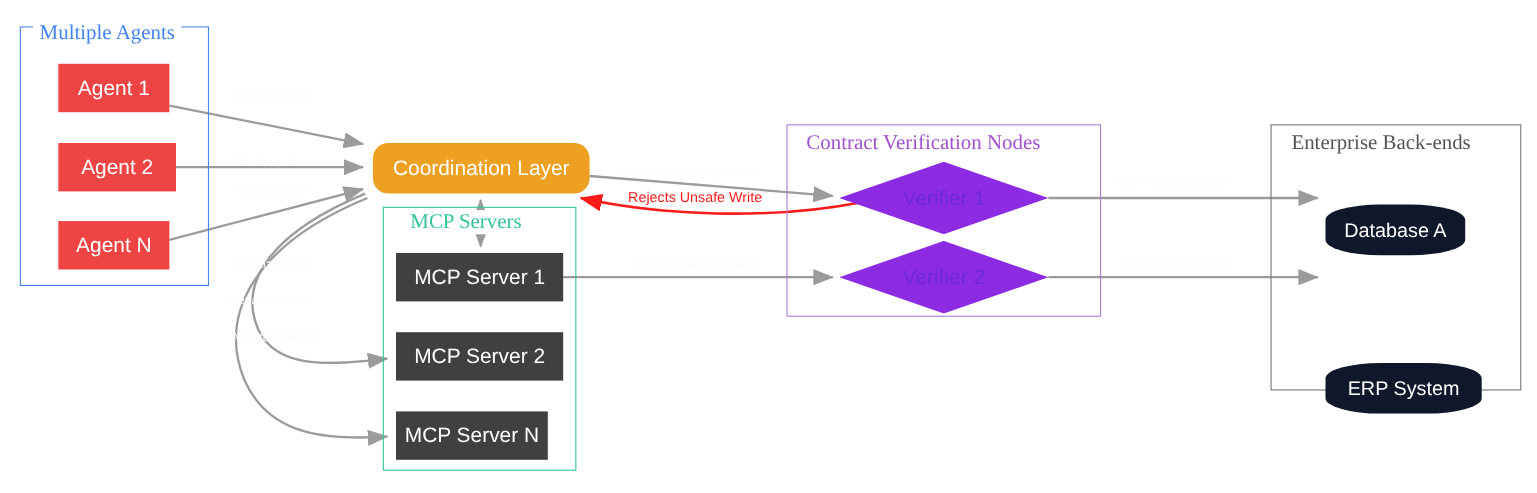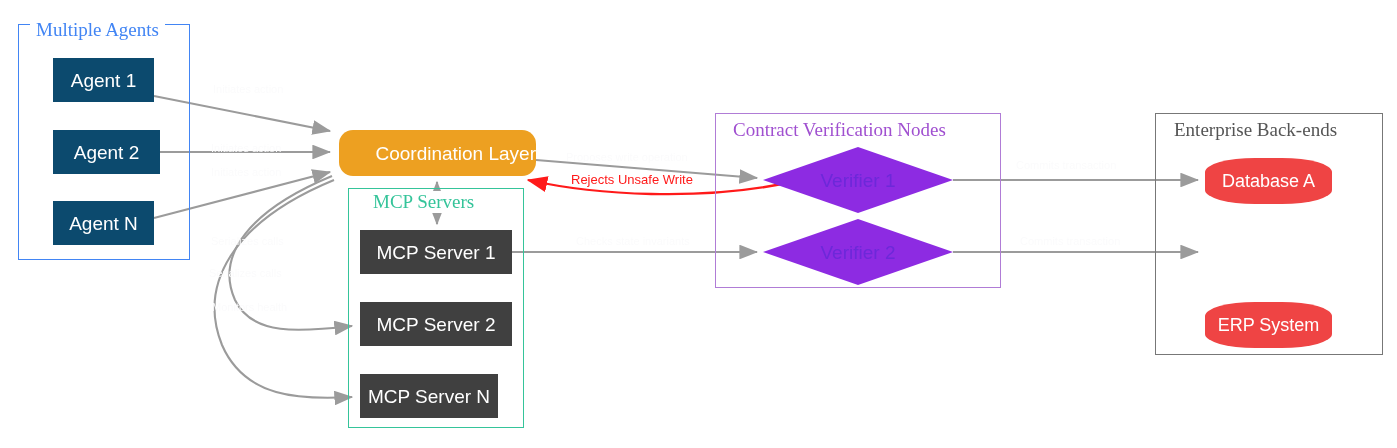--- a/index.html
+++ b/index.html
@@ -1,24 +1,24 @@
 <!DOCTYPE html>
 <html><head>
 <meta charset="utf-8">
 <style>
   html,body{margin:0;padding:0;background:#ffffff;}
   body{width:1397px;height:448px;font-family:"Liberation Sans",sans-serif;overflow:hidden;}
   #stage{position:relative;width:1397px;height:448px;background:#fff;}
   svg.layer{position:absolute;left:0;top:0;width:1397px;height:448px;overflow:visible;}
   .node{position:absolute;display:flex;align-items:center;justify-content:center;
         color:#fff;box-sizing:border-box;z-index:3;text-align:center;line-height:1;}
-  .agent{background:#0c4a6e;font-size:19px;}
+  .agent{background:#ef4444;font-size:19px;}
   .coord{background:#eda021;border-radius:14px;font-size:19px;}
   .mcp{background:#404040;font-size:19px;}
-  .backend{background:#ef4444;border-radius:50px/14px;font-size:18px;}
+  .backend{background:#0f172a;border-radius:50px/14px;font-size:18px;margin-top:28px;}
   .verifier-wrap{position:absolute;z-index:3;display:flex;align-items:center;justify-content:center;}
   .verifier{position:absolute;left:0;top:0;width:100%;height:100%;background:#8d2be2;
             clip-path:polygon(50% 0%,100% 50%,50% 100%,0% 50%);}
   .verifier-label{position:relative;color:#6d28d9;font-size:19px;z-index:2;line-height:1;}
   .cluster{position:absolute;box-sizing:border-box;background:transparent;z-index:1;}
   .cluster-title{position:absolute;font-family:Liberation Serif, serif;font-size:19px;
                  background:#fff;padding:0 6px;white-space:nowrap;z-index:2;}
   .edge-label{position:absolute;font-size:11px;white-space:nowrap;z-index:4;line-height:1;}
   .faint{color:#fbfbfc;}
   .redlabel{color:#ff1a1a;font-size:13px;}
@@ -78,21 +78,21 @@
   <div class="node agent" style="left:53px;top:58px;width:101px;height:44px;">
     <span>Agent 1</span>
   </div>
   <div class="node agent" style="left:53px;top:130px;width:107px;height:44px;">
     <span>Agent 2</span>
   </div>
   <div class="node agent" style="left:53px;top:201px;width:101px;height:44px;">
     <span>Agent N</span>
   </div>
 
-  <div class="node coord" style="left:339px;top:130px;width:197px;height:46px;justify-content:flex-end;">
+  <div class="node coord" style="left:339px;top:130px;width:197px;height:46px;">
     <span>Coordination Layer</span>
   </div>
 
   <div class="node mcp" style="left:360px;top:230px;width:152px;height:44px;">
     <span>MCP Server 1</span>
   </div>
   <div class="node mcp" style="left:360px;top:302px;width:152px;height:44px;">
     <span>MCP Server 2</span>
   </div>
   <div class="node mcp" style="left:360px;top:374px;width:138px;height:44px;">
@@ -104,21 +104,21 @@
     <span class="verifier-label">Verifier 1</span>
   </div>
   <div class="verifier-wrap" style="left:763px;top:219px;width:190px;height:66px;">
     <div class="verifier"></div>
     <span class="verifier-label">Verifier 2</span>
   </div>
 
   <div class="node backend" style="left:1205px;top:158px;width:127px;height:46px;">
     <span>Database A</span>
   </div>
-  <div class="node backend" style="left:1205px;top:302px;width:127px;height:46px;">
+  <div class="node backend" style="left:1205px;top:302px;width:142px;height:46px;">
     <span>ERP System</span>
   </div>
 
   <div class="edge-label faint" style="left:213px;top:84px;">Initiates action</div>
   <div class="edge-label faint" style="left:211px;top:143px;">Initiates action</div>
   <div class="edge-label faint" style="left:211px;top:167px;">Initiates action</div>
   <div class="edge-label faint" style="left:211px;top:236px;">Serializes calls</div>
   <div class="edge-label faint" style="left:209px;top:268px;">Serializes calls</div>
   <div class="edge-label faint" style="left:212px;top:302px;">Monitors health</div>
   <div class="edge-label faint" style="left:566px;top:152px;">Proposes write operation</div>

